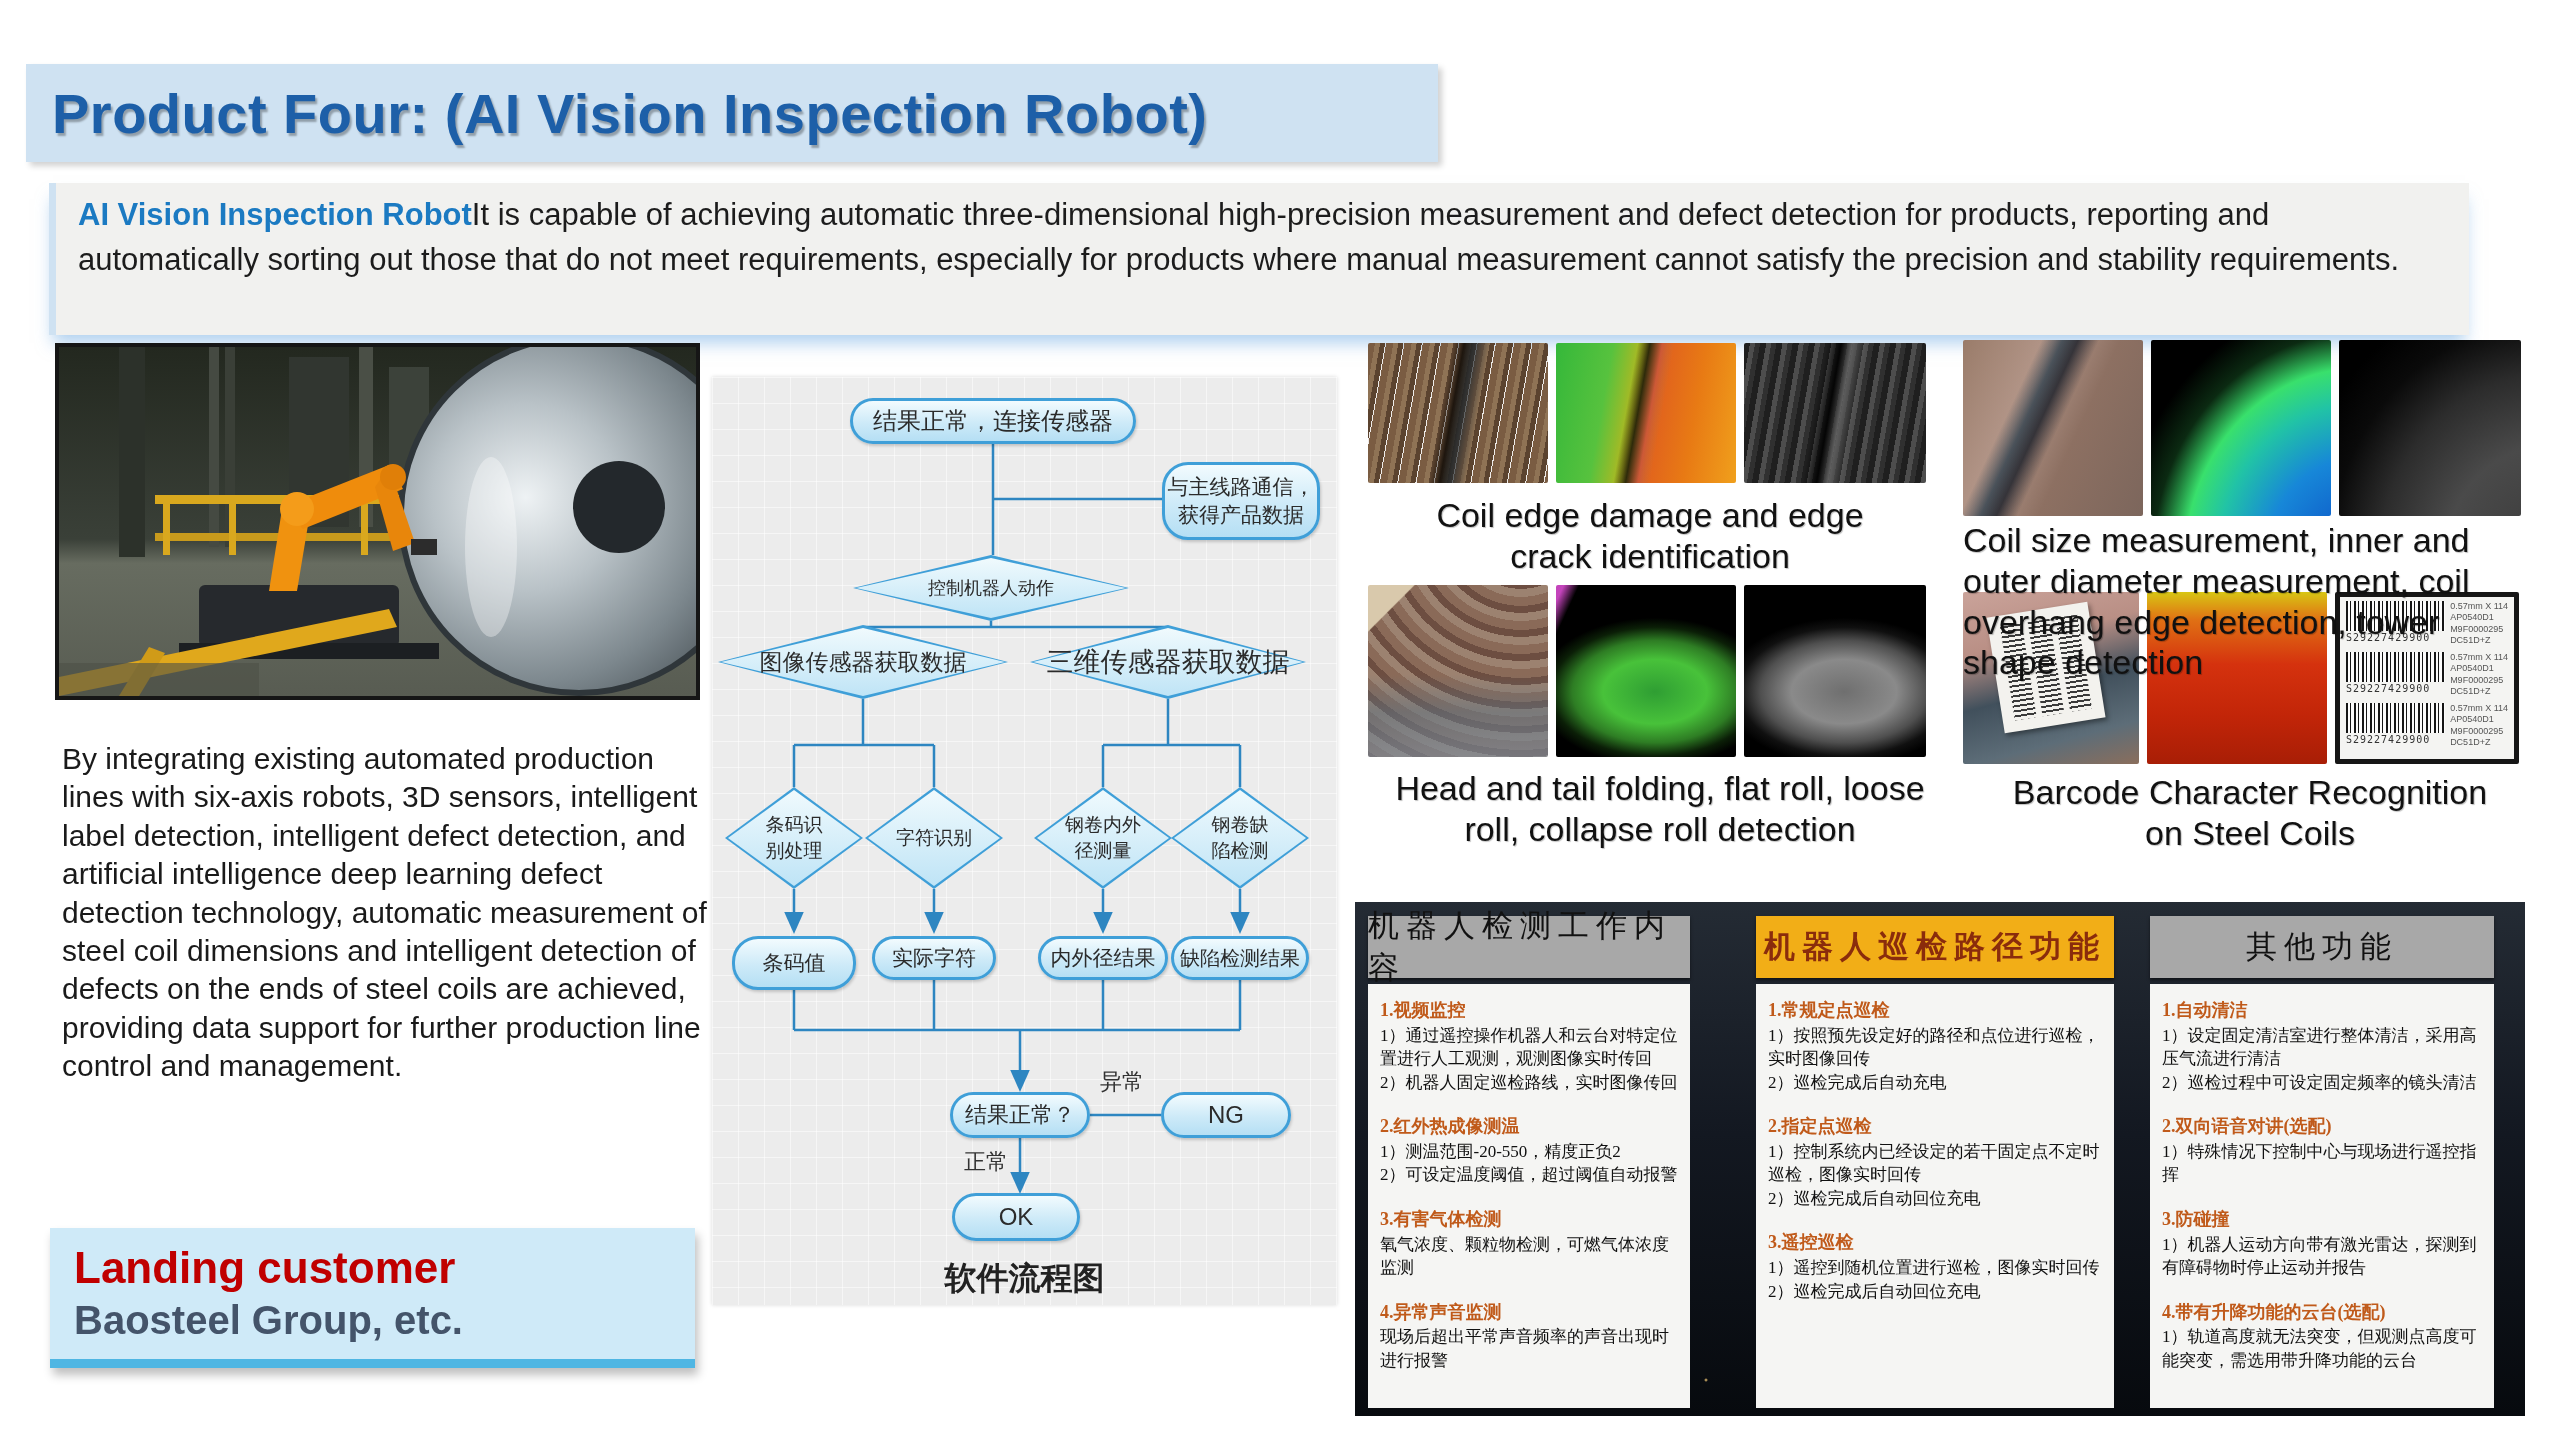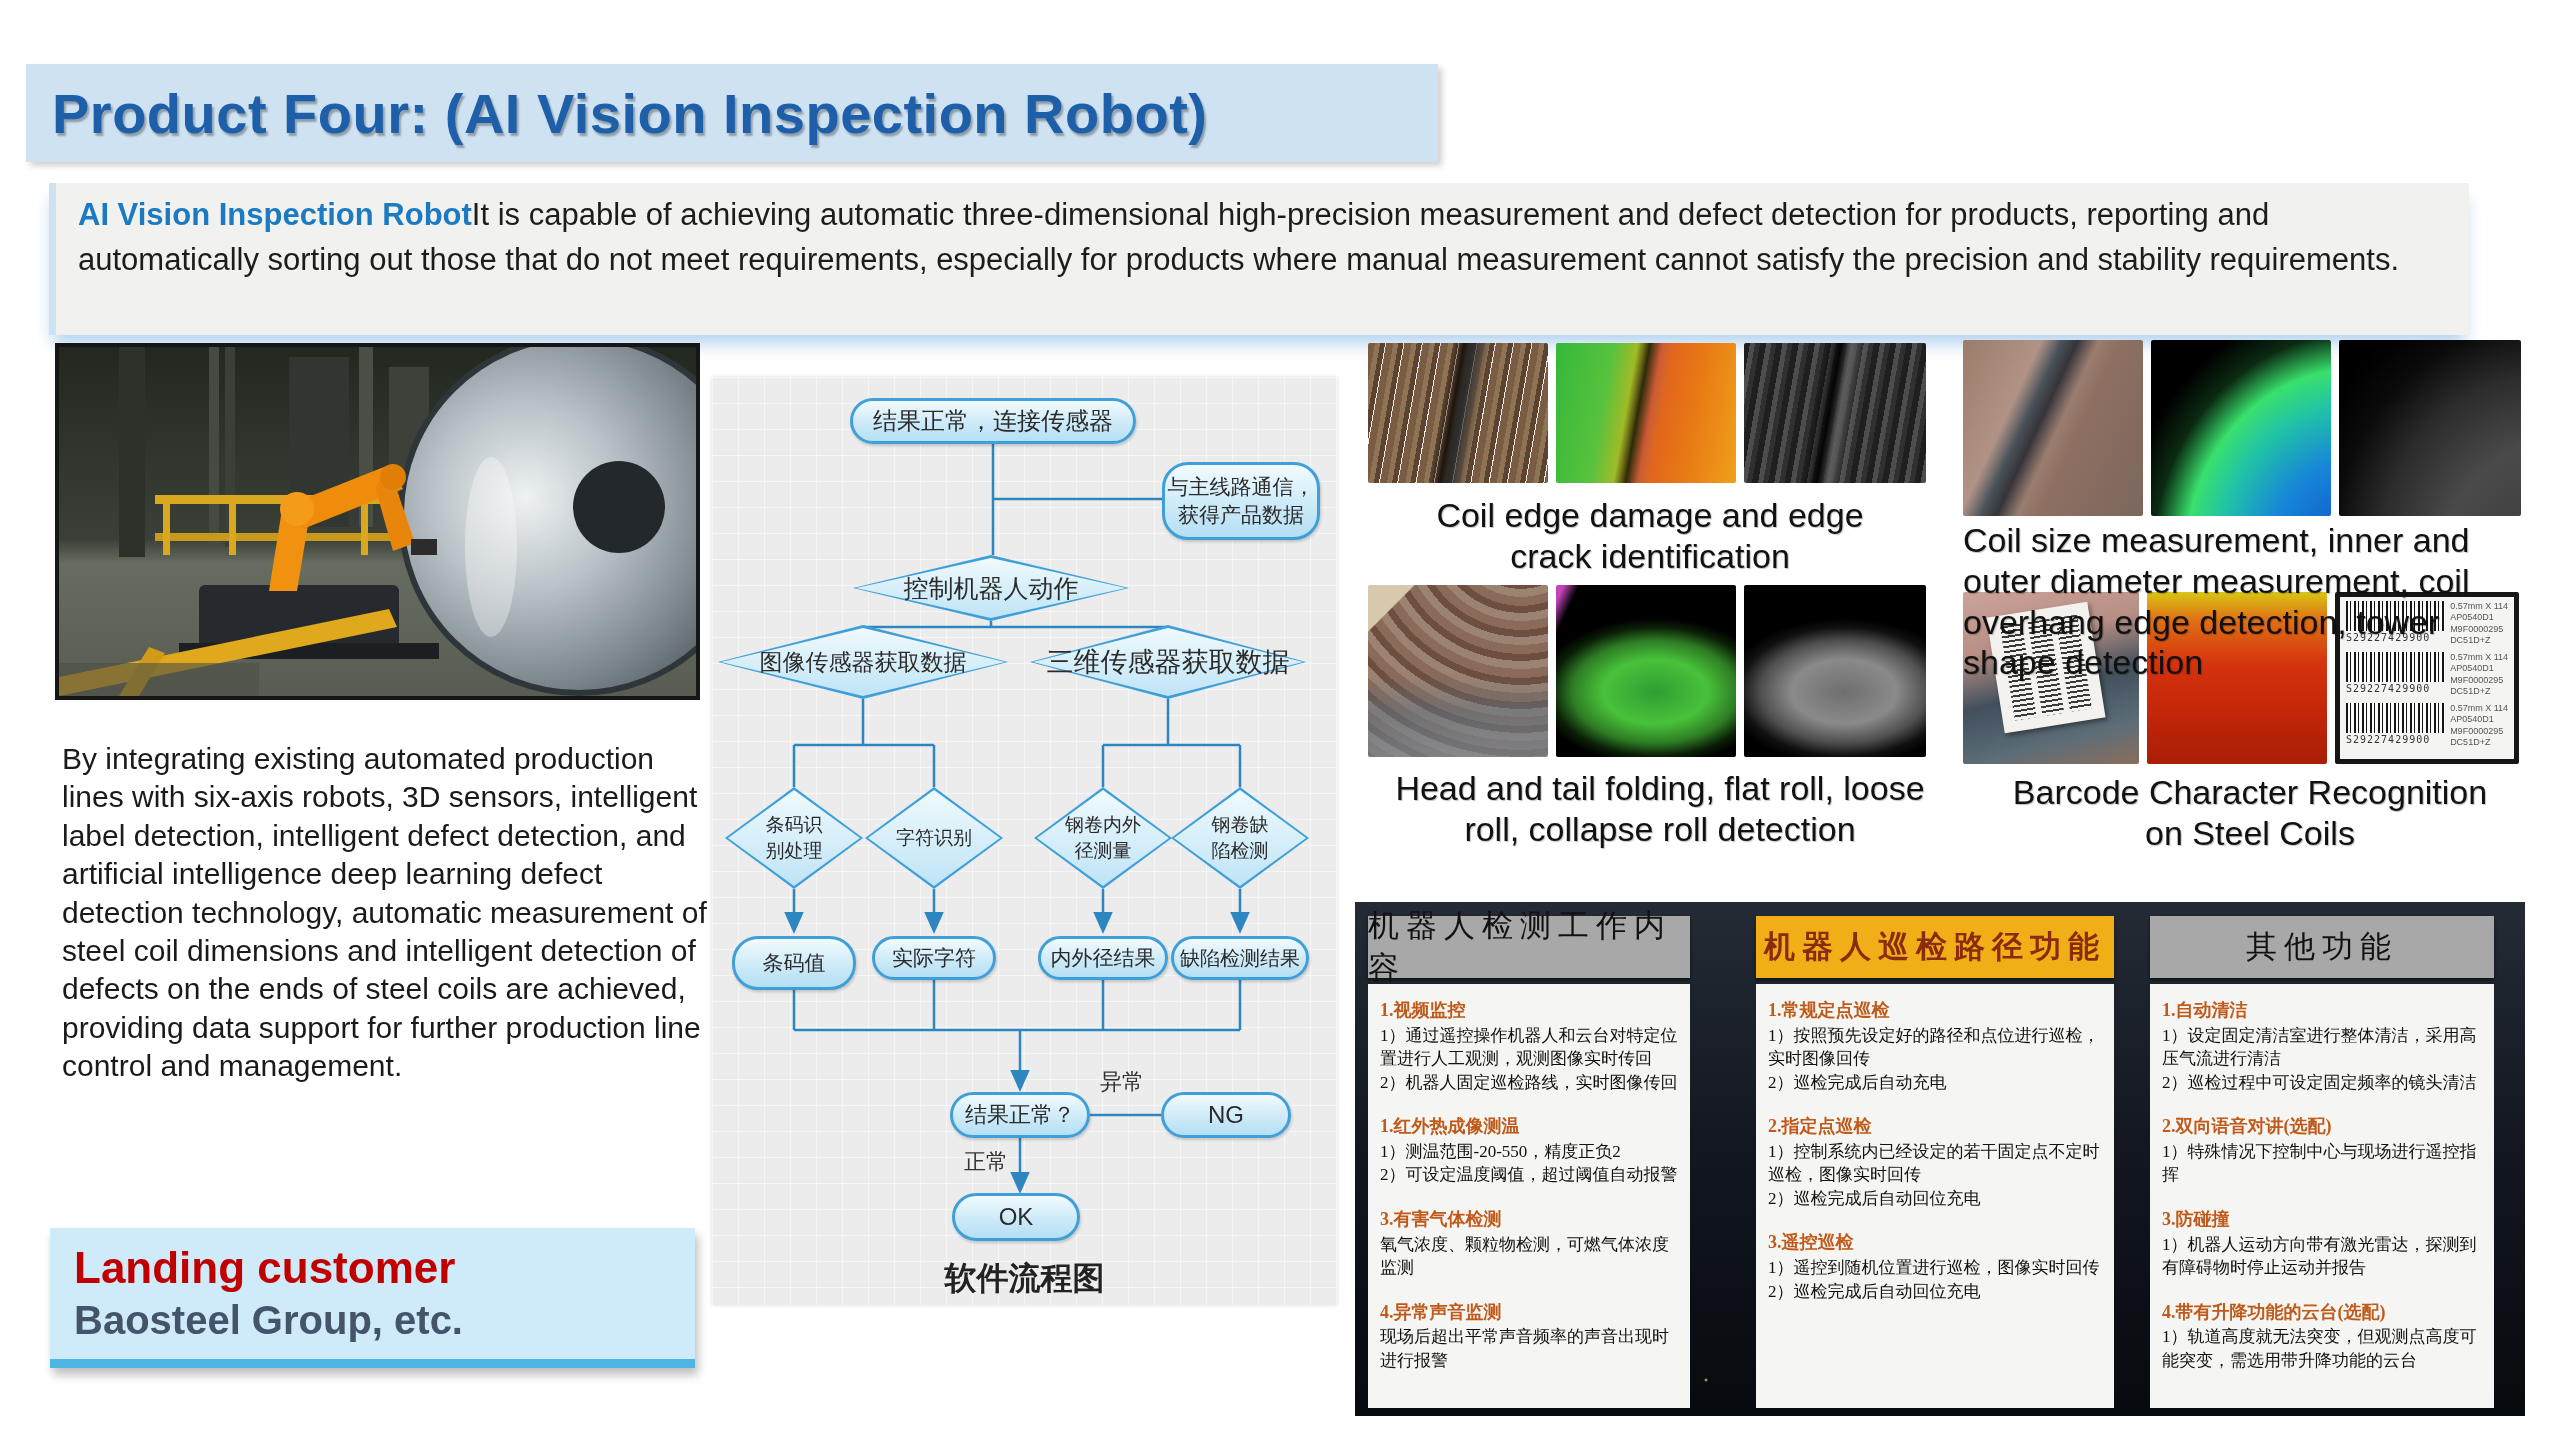--- a/index.html
+++ b/index.html
@@ -233,21 +233,21 @@
       </div>
 
     <div class="fc-node snode" style="left:450px;top:85px;width:158px;height:78px;font-size:21px;flex-direction:column;">
       <span>与主线路通信，</span>
         <span>获得产品数据</span>
     </div>
 
     <div class="dia" style="left:141px;top:178px;width:276px;height:66px;">
       <div class="d-out"></div>
         <div class="d-in"></div>
-      <div class="d-txt" style="font-size:25px;">
+      <div class="d-txt" style="font-size:18px;">
           <span>控制机器人动作</span>
         </div>
     </div>
 
     <div class="dia" style="left:6px;top:248px;width:290px;height:74px;">
       <div class="d-out"></div>
         <div class="d-in"></div>
       <div class="d-txt" style="font-size:23px;">
           <span>图像传感器获取数据</span>
         </div>
@@ -393,21 +393,21 @@
   <div class="t-head t-head-yellow" style="left:1756px;width:358px;">机器人巡检路径功能</div>
   <div class="t-head t-head-gray" style="left:2150px;width:344px;">其他功能</div>
 
   <div class="t-body" style="left:1368px;width:322px;">
     <div class="tsec">
       <div class="tsec-h">1.视频监控</div>
       <div>1）通过遥控操作机器人和云台对特定位置进行人工观测，观测图像实时传回</div>
       <div>2）机器人固定巡检路线，实时图像传回</div>
     </div>
     <div class="tsec">
-      <div class="tsec-h">1.红外热成像测温</div>
+      <div class="tsec-h">2.红外热成像测温</div>
       <div>1）测温范围-20-550，精度正负2</div>
       <div>2）可设定温度阈值，超过阈值自动报警</div>
     </div>
     <div class="tsec">
       <div class="tsec-h">3.有害气体检测</div>
       <div>氧气浓度、颗粒物检测，可燃气体浓度监测</div>
     </div>
     <div class="tsec">
       <div class="tsec-h">4.异常声音监测</div>
       <div>现场后超出平常声音频率的声音出现时进行报警</div>

